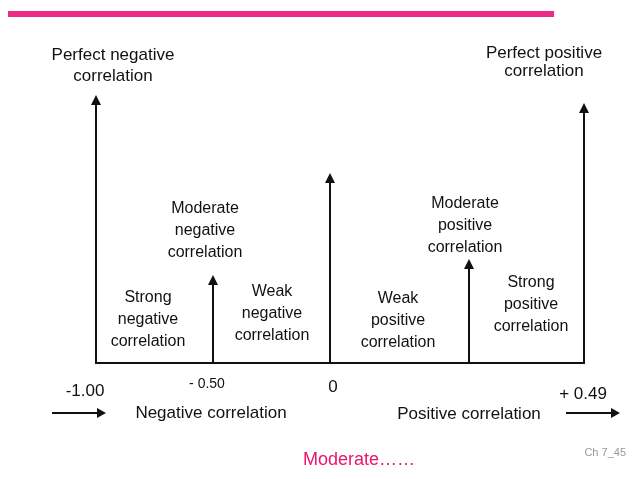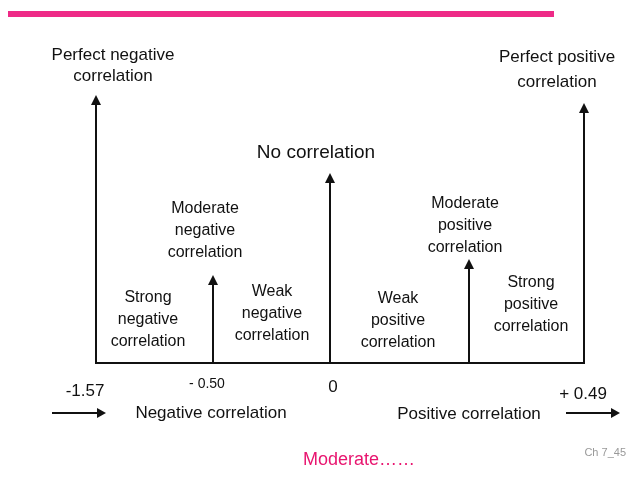--- a/index.html
+++ b/index.html
@@ -19,21 +19,21 @@
     background: #EE2A87;
   }
   .lbl {
     position: absolute;
     font-weight: normal;
     text-align: center;
     white-space: pre-line;
     color: #111111;
   }
   .t-perfneg  { left: 33px;  top: 44px;  width: 160px; font-size: 17px; line-height: 21px; }
-  .t-perfpos  { left: 477px; top: 44px;  width: 160px; font-size: 17px; line-height: 25px; }
+  .t-perfpos  { left: 464px; top: 44px;  width: 160px; font-size: 17px; line-height: 18px; }
   .t-nocorr   { left: 216px; top: 141px; width: 200px; font-size: 19px; line-height: 22px; }
   .t-modneg   { left: 140px; top: 197px; width: 130px; font-size: 16px; line-height: 22px; }
   .t-modpos   { left: 400px; top: 192px; width: 130px; font-size: 16px; line-height: 22px; }
   .t-strongneg{ left: 90px;  top: 286px; width: 116px; font-size: 16px; line-height: 22px; }
   .t-weakneg  { left: 214px; top: 280px; width: 116px; font-size: 16px; line-height: 22px; }
   .t-weakpos  { left: 340px; top: 287px; width: 116px; font-size: 16px; line-height: 22px; }
   .t-strongpos{ left: 470px; top: 271px; width: 122px; font-size: 16px; line-height: 22px; }
   .t-m100 { left: 45px;  top: 381px; width: 80px; font-size: 17px; }
   .t-m050 { left: 167px; top: 375px; width: 80px; font-size: 14px; }
   .t-zero { left: 293px; top: 377px; width: 80px; font-size: 17px; }
@@ -83,21 +83,20 @@
 <body>
 
 <div class="slide">
 
   <div class="accent-bar"></div>
 
   <div class="lbl t-perfneg">Perfect negative
 correlation</div>
   <div class="lbl t-perfpos">Perfect positive
 correlation</div>
-  <div class="lbl t-nocorr">No correlation</div>
 
   <div class="lbl t-modneg">Moderate
 negative
 correlation</div>
   <div class="lbl t-modpos">Moderate
 positive
 correlation</div>
   <div class="lbl t-strongneg">Strong
 negative
 correlation</div>
@@ -127,21 +126,21 @@
     <div class="head"></div>
     <div class="shaft"></div>
   </div>
   <div class="varrow" id="arr-right">
     <div class="head"></div>
     <div class="shaft"></div>
   </div>
 
   <div class="baseline"></div>
 
-  <div class="lbl t-m100">-1.57</div>
+  <div class="lbl t-m100">-1.00</div>
   <div class="lbl t-m050">- 0.50</div>
   <div class="lbl t-zero">0</div>
   <div class="lbl t-p100">+ 0.49</div>
 
   <div class="harrow" id="harr-neg">
     <div class="shaft"></div>
     <div class="head"></div>
   </div>
   <div class="lbl t-poscorr">Positive correlation</div>
 

